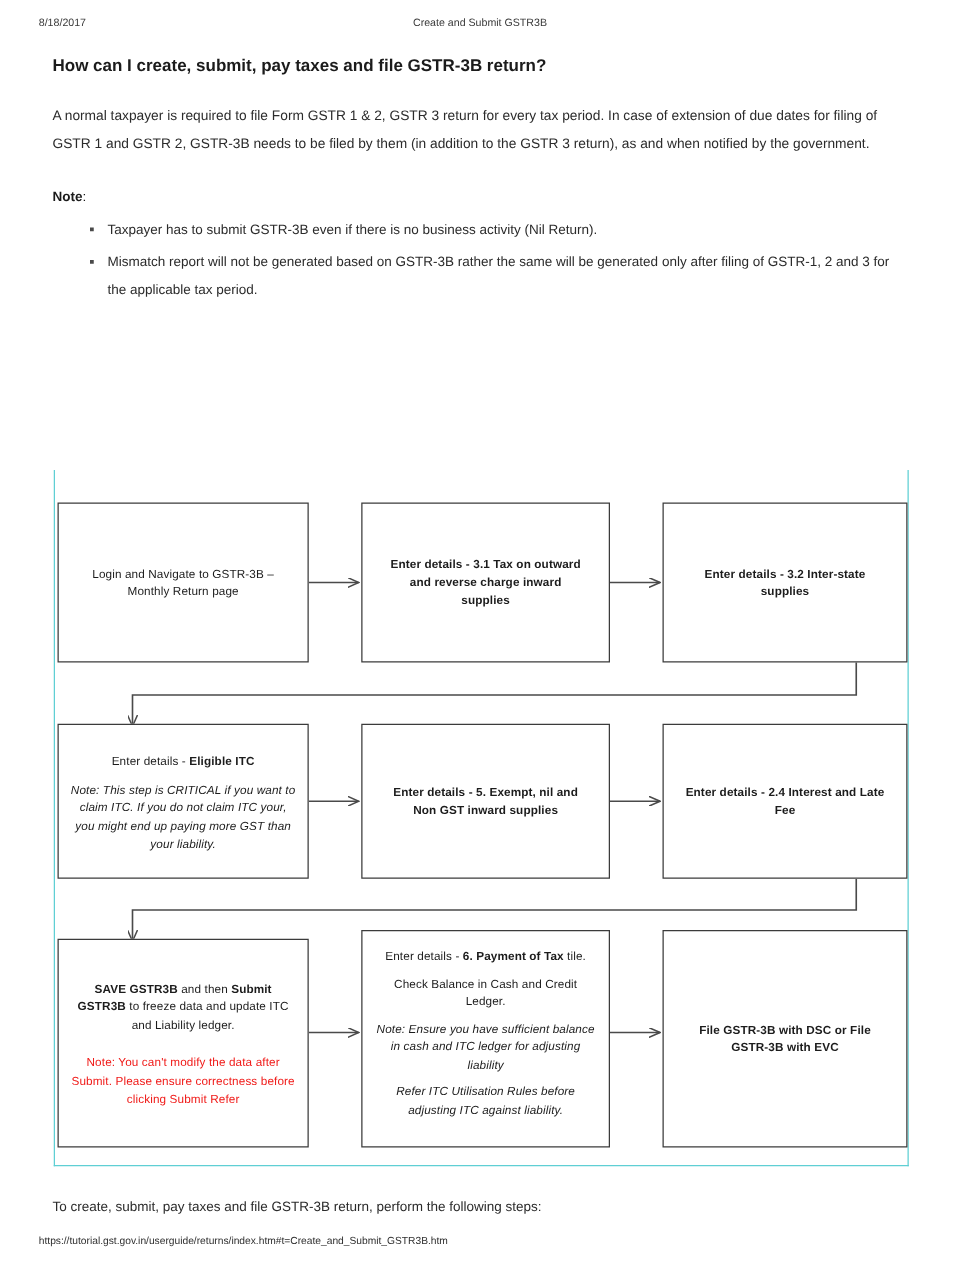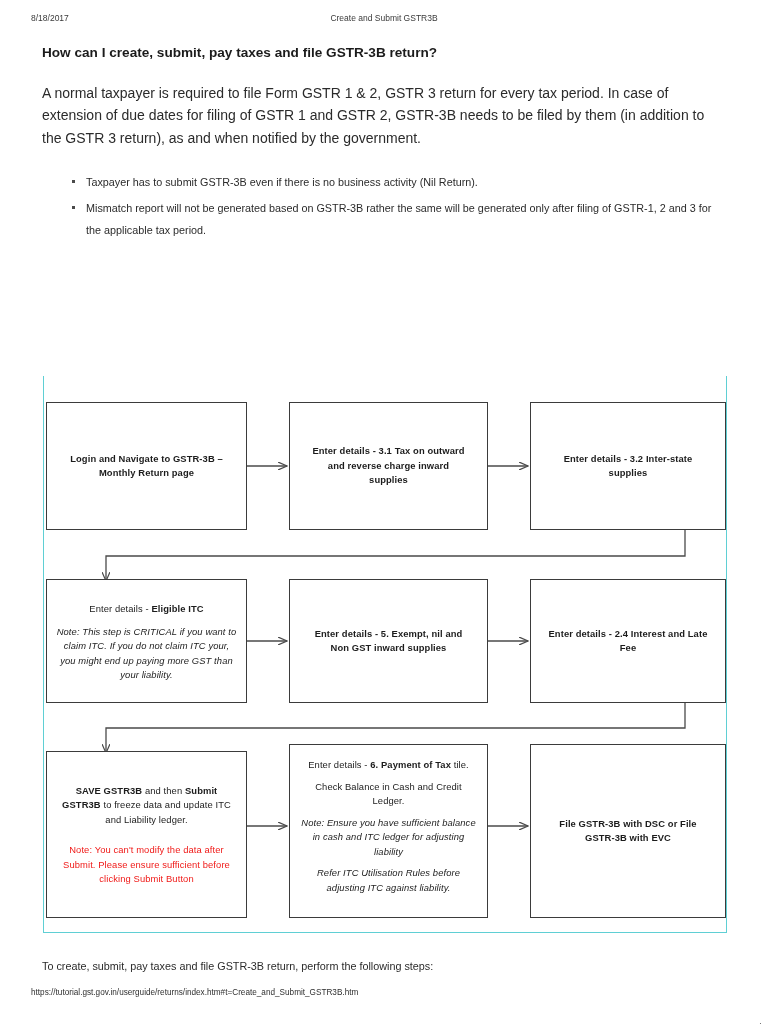--- a/index.html
+++ b/index.html
@@ -69,21 +69,21 @@
 
   h2.doc-question {
     font-size: 13.6px;
     font-weight: bold;
     line-height: 1.3;
     margin: 0 0 20px 0;
     color: #1b1b1b;
   }
 
   p.body-text {
-    font-size: 14px;
+    font-size: 11px;
     line-height: 22.5px;
     margin: 0 0 22px 0;
     color: #2b2b2b;
     text-align: left;
     max-width: 684px;
   }
 
   .note-label {
     font-size: 10.8px;
     line-height: 18px;
@@ -214,20 +214,21 @@
     <span class="hdr-title">Create and Submit GSTR3B</span>
   </div>
 
   <div class="content">
 
 
     <h2 class="doc-question">How can I create, submit, pay taxes and file GSTR-3B return?</h2>
 
     <p class="body-text">A normal taxpayer is required to file Form GSTR 1 &amp; 2, GSTR 3 return for every tax period. In case of extension of due dates for filing of GSTR 1 and GSTR 2, GSTR-3B needs to be filed by them (in addition to the GSTR 3 return), as and when notified by the government.</p>
 
+    <p class="note-label"><b>Note</b><span>:</span></p>
 
     <ul class="note-list">
       <li>Taxpayer has to submit GSTR-3B even if there is no business activity (Nil Return).</li>
       <li>Mismatch report will not be generated based on GSTR-3B rather the same will be generated only after filing of GSTR-1, 2 and 3 for the applicable tax period.</li>
     </ul>
   </div>
 
   <div class="figure-wrap">
 
     <svg class="flow-svg" viewBox="0 0 684 557">
@@ -244,21 +245,21 @@
 
       <line x1="203" y1="265" x2="243" y2="265" stroke="#4a4a4a" stroke-width="1.3" marker-end="url(#ah)"></line>
       <line x1="444" y1="265" x2="484" y2="265" stroke="#4a4a4a" stroke-width="1.3" marker-end="url(#ah)"></line>
 
       <path d="M641,327 L641,352 L62,352 L62,377" fill="none" stroke="#4a4a4a" stroke-width="1.3" marker-end="url(#ah)"></path>
 
       <line x1="203" y1="450" x2="243" y2="450" stroke="#4a4a4a" stroke-width="1.3" marker-end="url(#ah)"></line>
       <line x1="444" y1="450" x2="484" y2="450" stroke="#4a4a4a" stroke-width="1.3" marker-end="url(#ah)"></line>
     </svg>
 
-    <div class="fbox" style="left:2px; top:26px; width:201px; height:128px;font-weight:bold;">
+    <div class="fbox" style="left:2px; top:26px; width:201px; height:128px;">
       <div class="para">
         <div class="line">Login and Navigate to GSTR-3B –</div>
         <div class="line">Monthly Return page</div>
       </div>
     </div>
 
     <div class="fbox" style="left:245px; top:26px; width:199px; height:128px;">
       <div class="para">
         <div class="line bold">Enter details - 3.1 Tax on outward</div>
         <div class="line bold">and reverse charge inward</div>
@@ -289,21 +290,21 @@
 
     <div class="fbox" style="left:486px; top:203px; width:196px; height:124px;">
       <div class="para">
         <div class="line bold">Enter details - 2.4 Interest and Late</div>
         <div class="line bold">Fee</div>
       </div>
     </div>
 
     <div class="fbox" style="left:2px; top:375px; width:201px; height:167px; justify-content:center; padding-top:7px;">
       <div class="para line"><b>SAVE GSTR3B</b><span> and then </span><b>Submit GSTR3B</b><span> to freeze data and update ITC and Liability ledger.</span></div>
-      <div class="para line red" style="margin-top:16px;">Note: You can't modify the data after Submit. Please ensure sufficient before clicking Submit Button</div>
+      <div class="para line red" style="margin-top:16px;">Note: You can't modify the data after Submit. Please ensure correctness before clicking Submit Refer</div>
     </div>
 
     <div class="fbox" style="left:245px; top:368px; width:199px; height:174px; justify-content:flex-start; padding-top:13px;">
       <div class="para tight line"><span>Enter details - </span><b>6. Payment of Tax</b><span> tile.</span></div>
       <div class="para tight line">Check Balance in Cash and Credit Ledger.</div>
       <div class="para tight line italic">Note: Ensure you have sufficient balance in cash and ITC ledger for adjusting liability</div>
       <div class="para tight line italic">Refer ITC Utilisation Rules before adjusting ITC against liability.</div>
     </div>
 
     <div class="fbox" style="left:486px; top:368px; width:196px; height:174px;">

